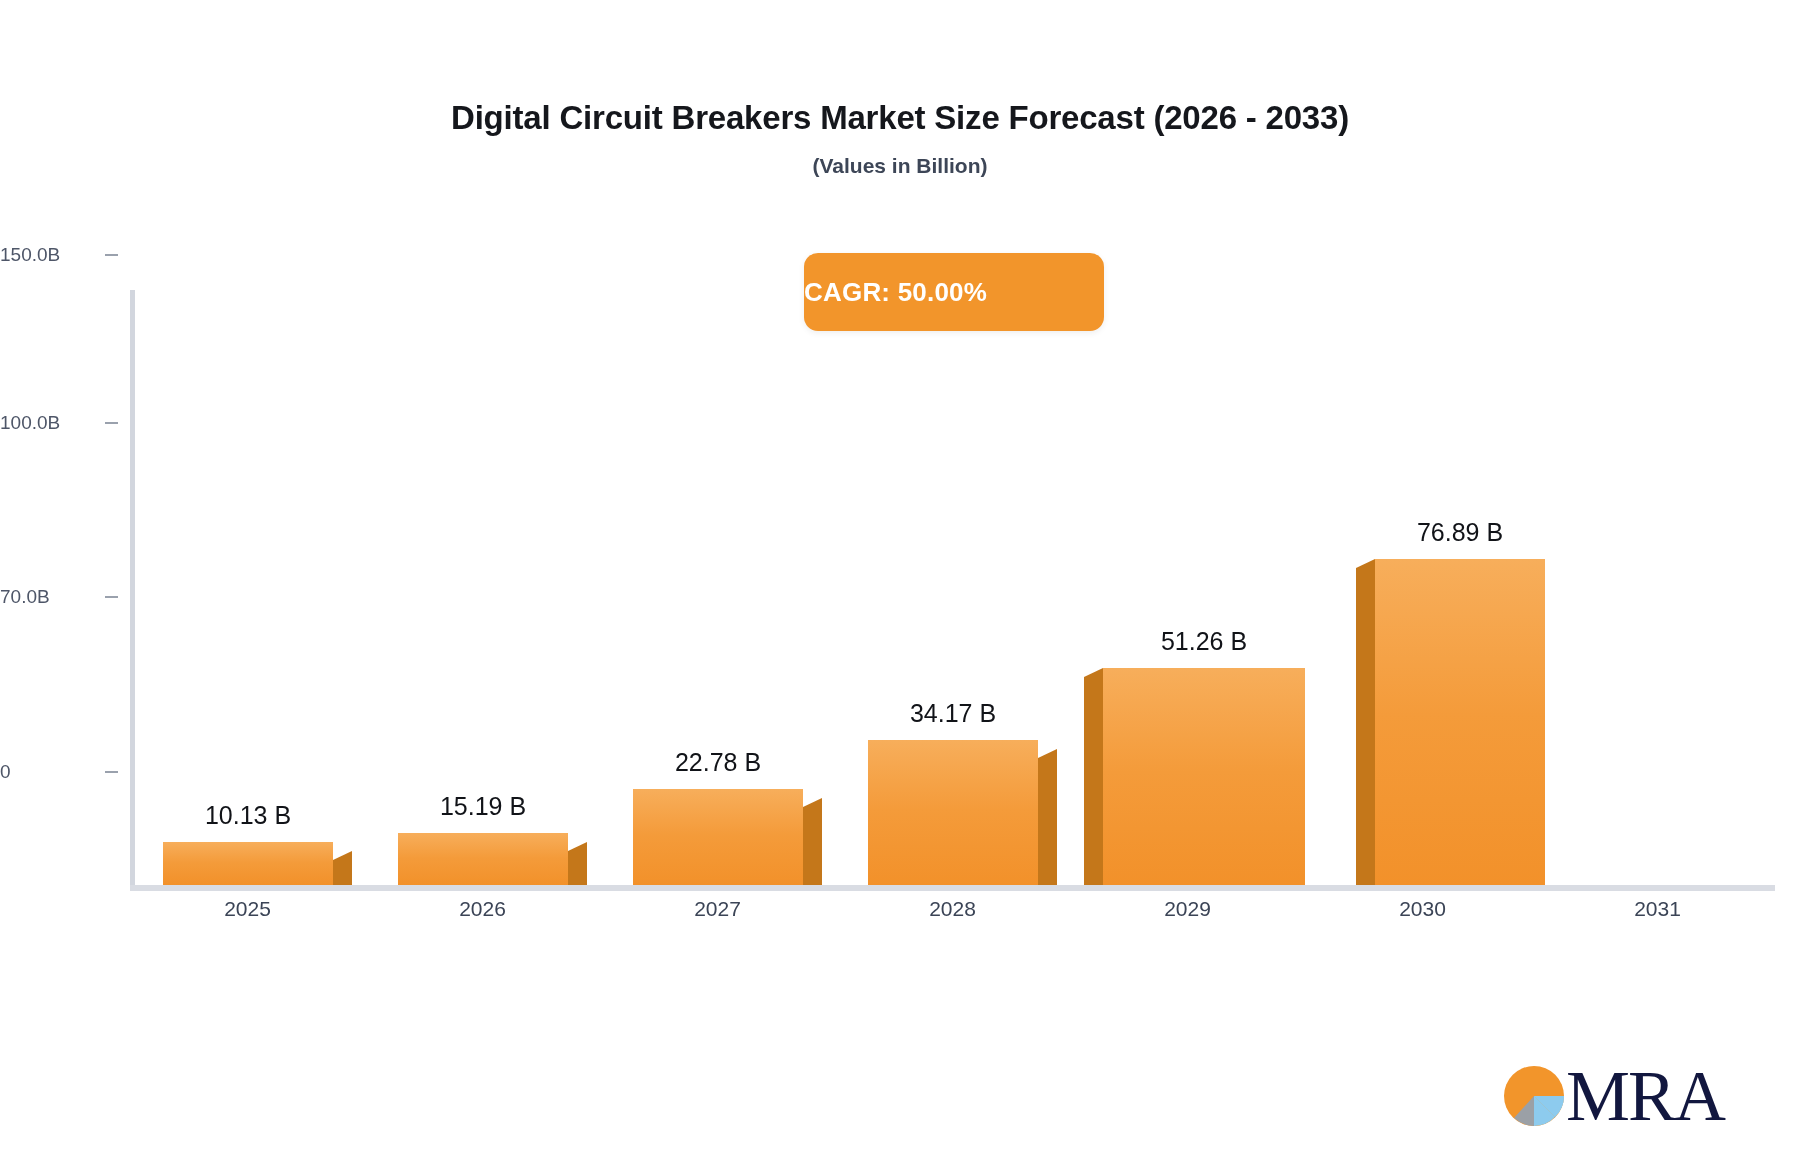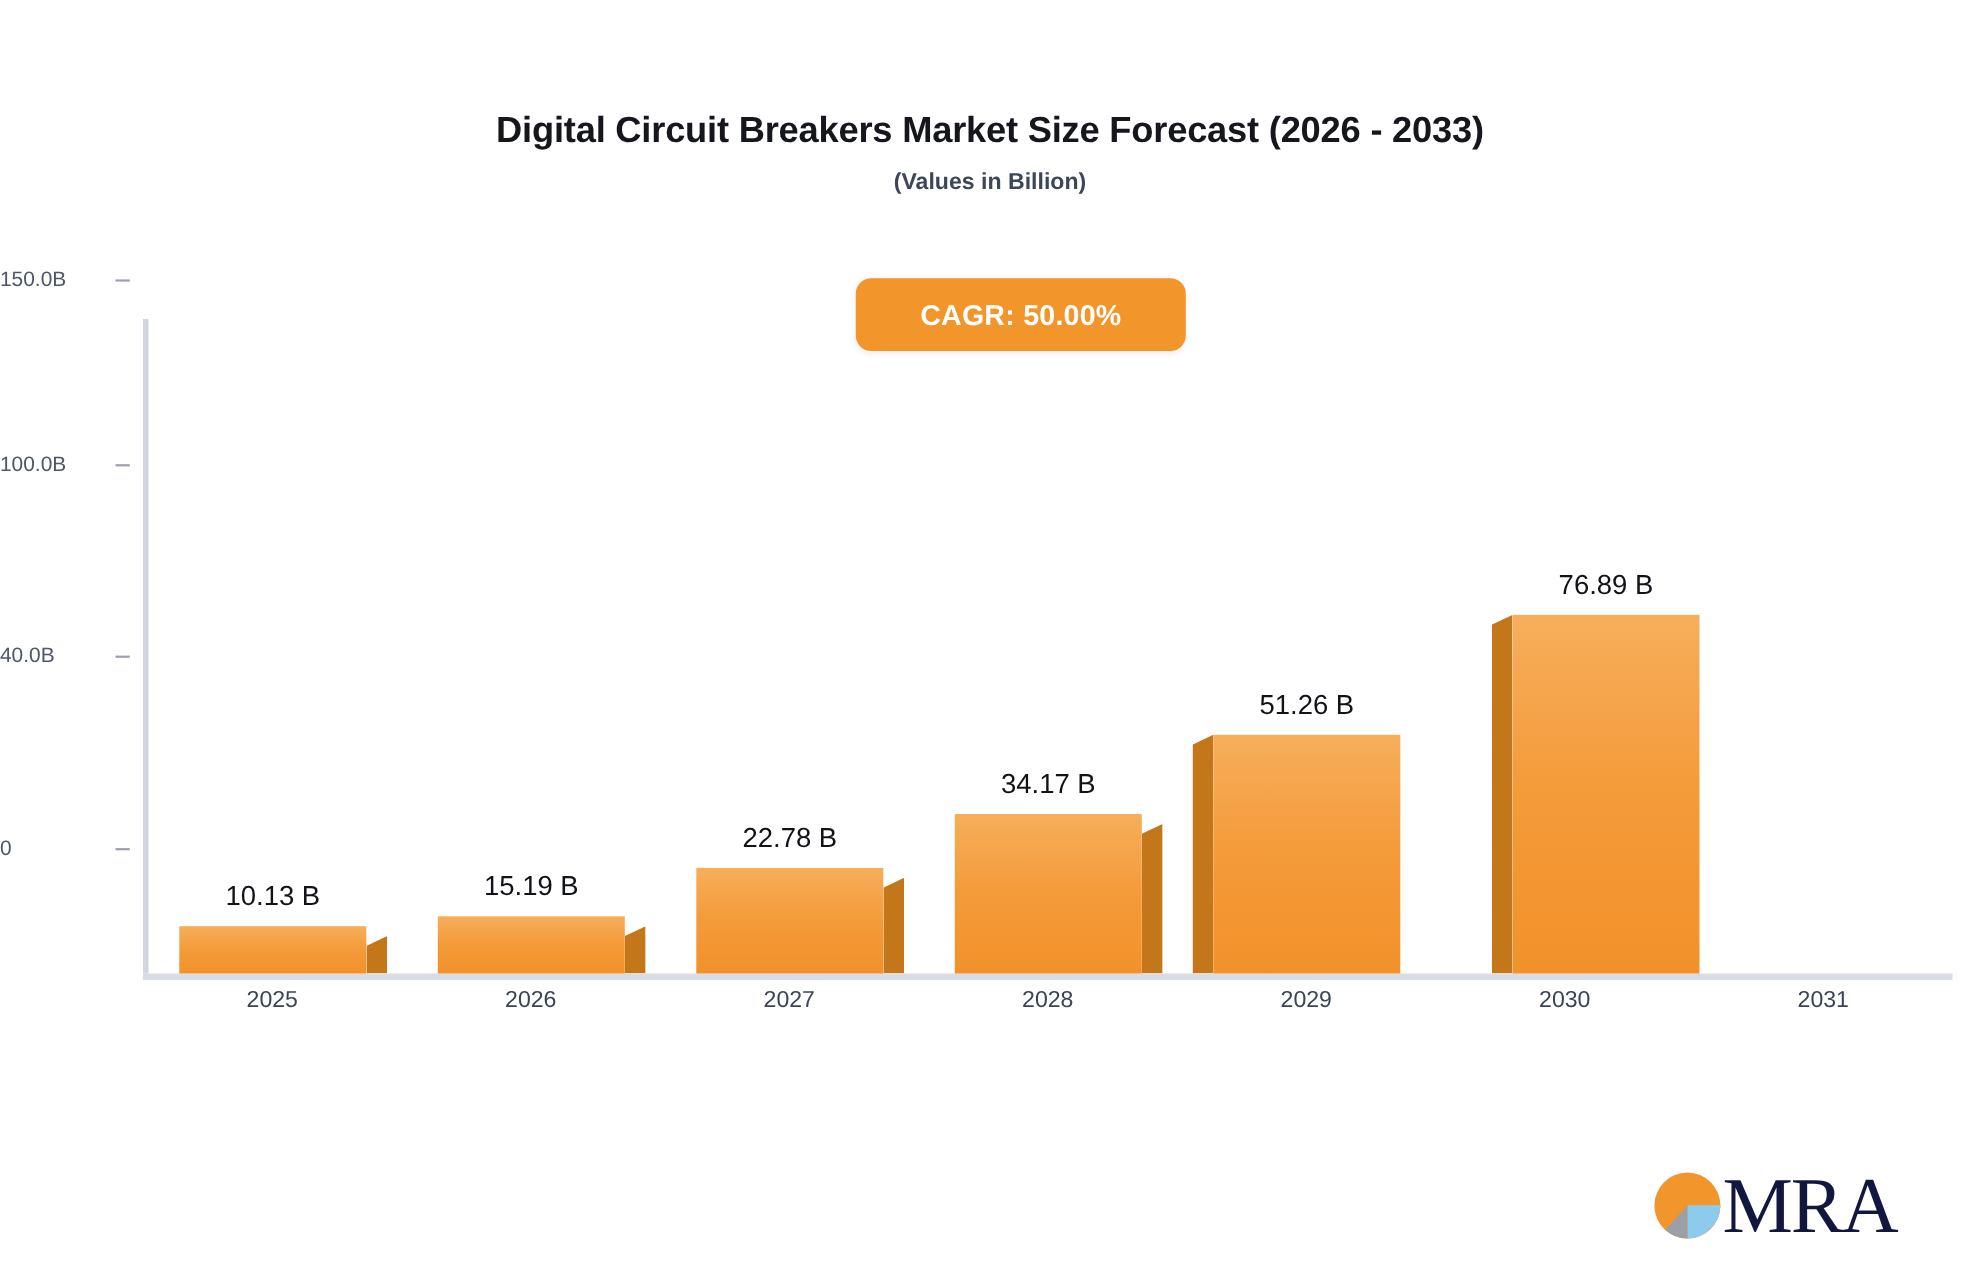--- a/index.html
+++ b/index.html
@@ -38,29 +38,28 @@
     padding-top: 18px;
     font-size: 21px;
     font-weight: bold;
     color: #3d4657;
     line-height: 1.1;
   }
 
   
   #cagr-badge {
     position: absolute;
-    left: 778px;
+    left: 804px;
     top: 253px;
     width: 300px;
-    height: 66px;
+    height: 78px;
     border-radius: 14px;
     background: #F2952B;
     display: flex;
     align-items: center;
-    justify-content: center;
     box-shadow: 0 2px 6px rgba(0,0,0,0.07);
   }
   #cagr-badge span {
     color: #ffffff;
     font-size: 26px;
     font-weight: bold;
     letter-spacing: 0.2px;
   }
 
   
@@ -222,21 +221,21 @@
 
   <div class="y-tick" style="top:243px;">
     <span class="y-tick-label">150.0B</span>
     <span class="y-tick-mark"></span>
   </div>
   <div class="y-tick" style="top:411px;">
     <span class="y-tick-label">100.0B</span>
     <span class="y-tick-mark"></span>
   </div>
   <div class="y-tick" style="top:585px;">
-    <span class="y-tick-label">40.0B</span>
+    <span class="y-tick-label">70.0B</span>
     <span class="y-tick-mark"></span>
   </div>
   <div class="y-tick" style="top:760px;">
     <span class="y-tick-label">0</span>
     <span class="y-tick-mark"></span>
   </div>
 
   <div id="bars-layer">
       <div class="bar-group" style="left: 33px; width: 170px; height: 43px;">
         <div class="bar-3d">
@@ -259,21 +258,21 @@
         </div>
         <div class="bar-value">22.78 B</div>
       </div>
       <div class="bar-group" style="left: 738px; width: 170px; height: 145px;">
         <div class="bar-3d">
           <div class="bar-side right"></div>
           <div class="bar-front"></div>
         </div>
         <div class="bar-value">34.17 B</div>
       </div>
-      <div class="bar-group" style="left: 973px; width: 170px; height: 217px;">
+      <div class="bar-group" style="left: 973px; width: 170px; height: 217px; padding-left: 32px;">
         <div class="bar-3d">
           <div class="bar-side left"></div>
           <div class="bar-front"></div>
         </div>
         <div class="bar-value">51.26 B</div>
       </div>
       <div class="bar-group" style="left: 1208px; width: 170px; height: 326px; margin-left: 37px;">
         <div class="bar-3d">
           <div class="bar-side left"></div>
           <div class="bar-front"></div>

